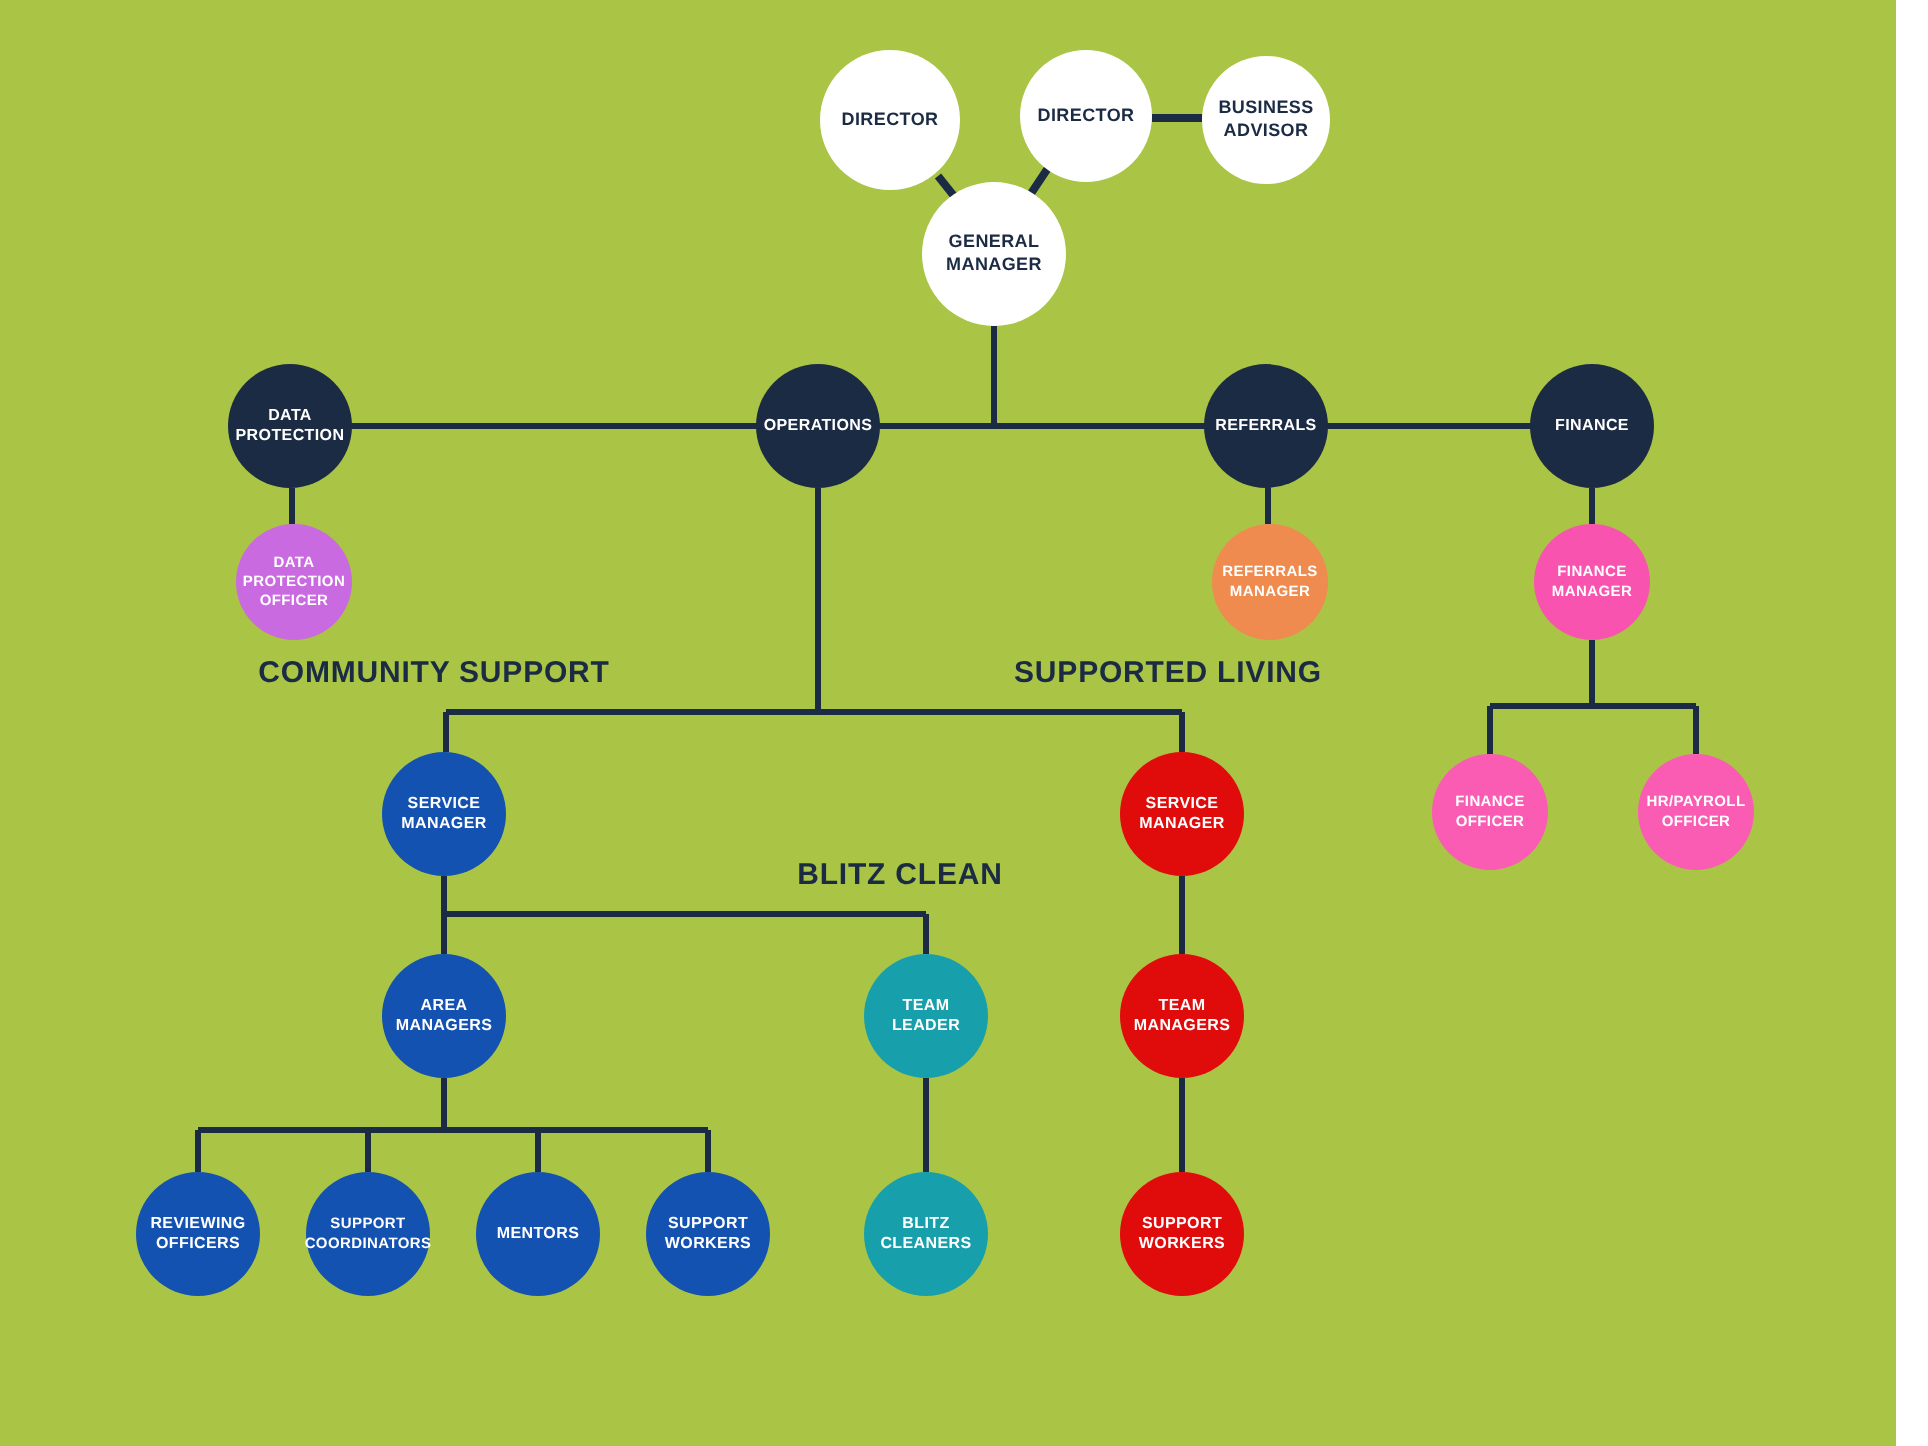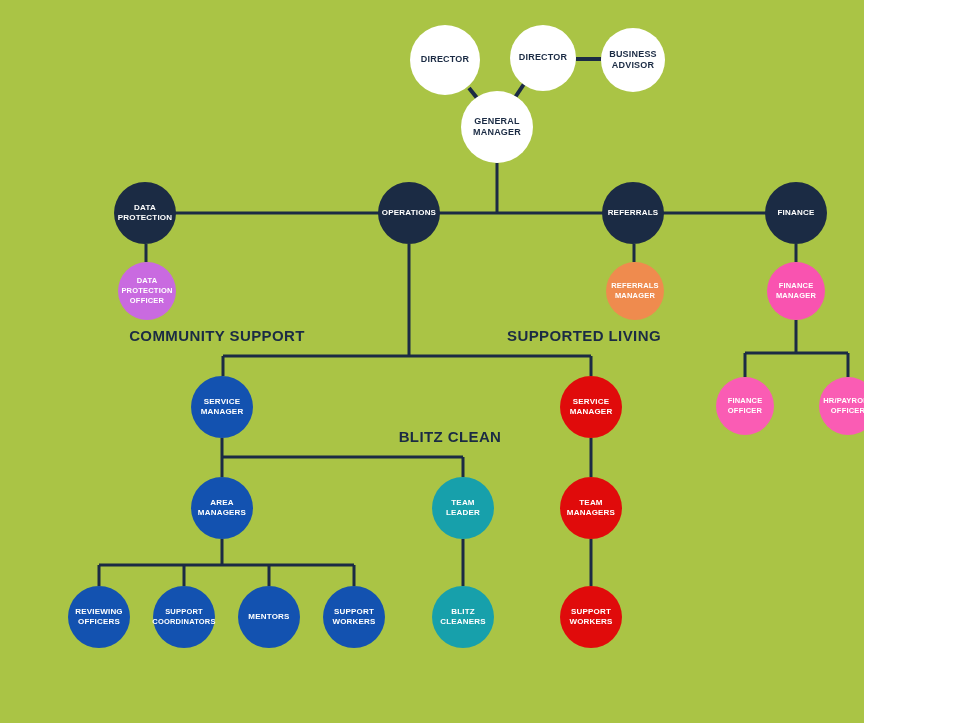--- a/index.html
+++ b/index.html
@@ -6,21 +6,21 @@
   html, body {
     margin: 0;
     padding: 0;
     background: #ffffff;
   }
   body {
     font-family: "Liberation Sans", sans-serif;
   }
   #org-chart-root {
     position: relative;
-    width: 864px;
+    width: 948px;
     height: 723px;
     overflow: hidden;
   }
   #org-chart-svg {
     display: block;
     width: 964px;
     height: 723px;
   }
   .node-label {
     font-family: "Liberation Sans", sans-serif;

